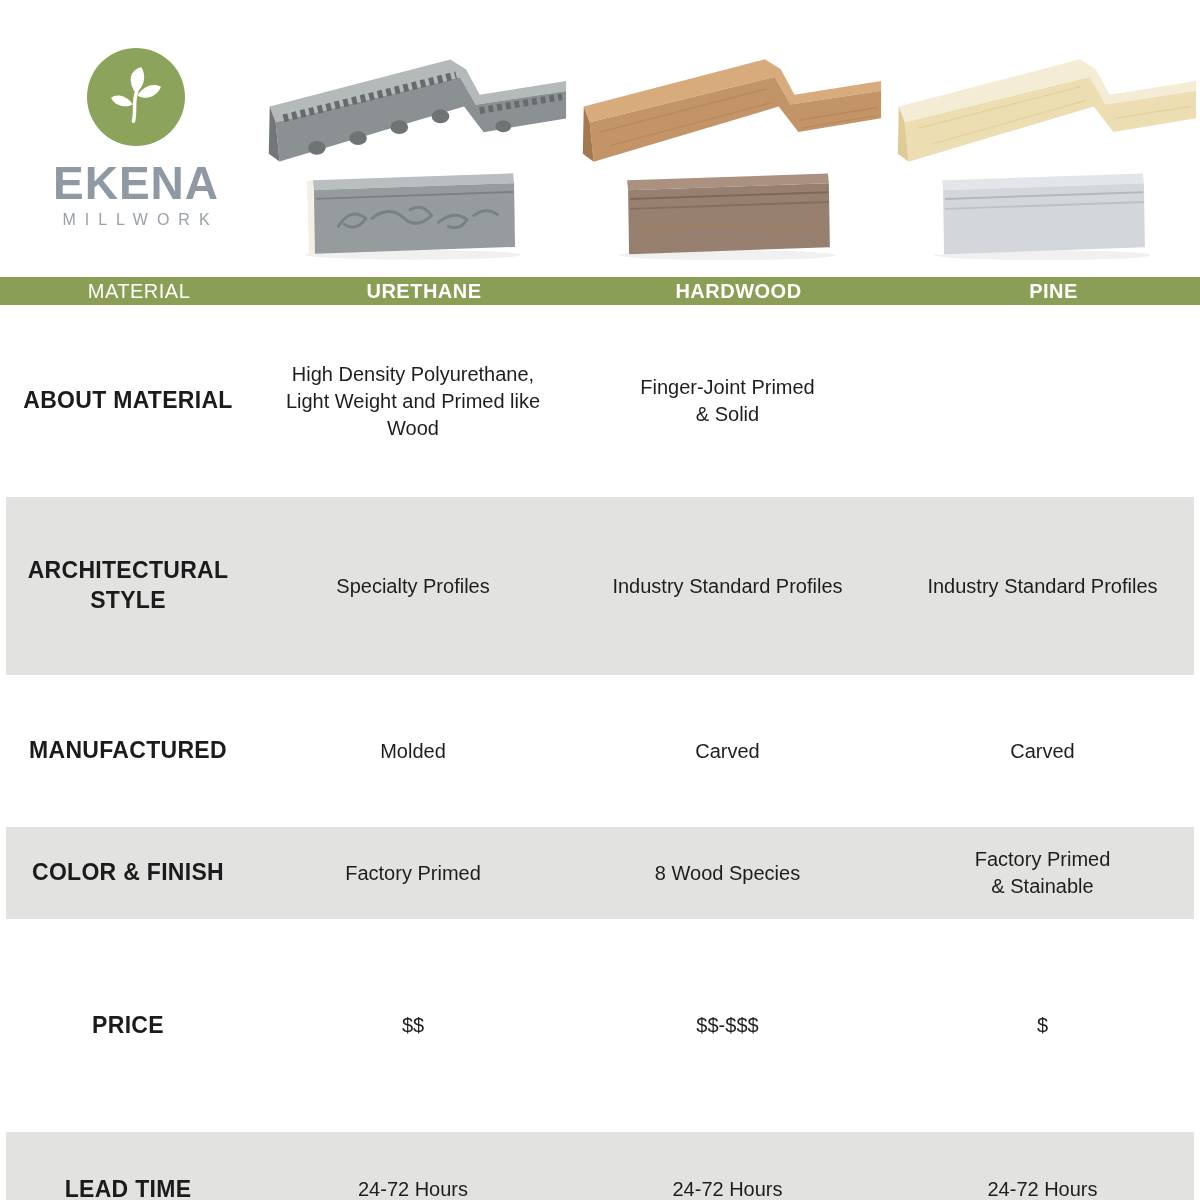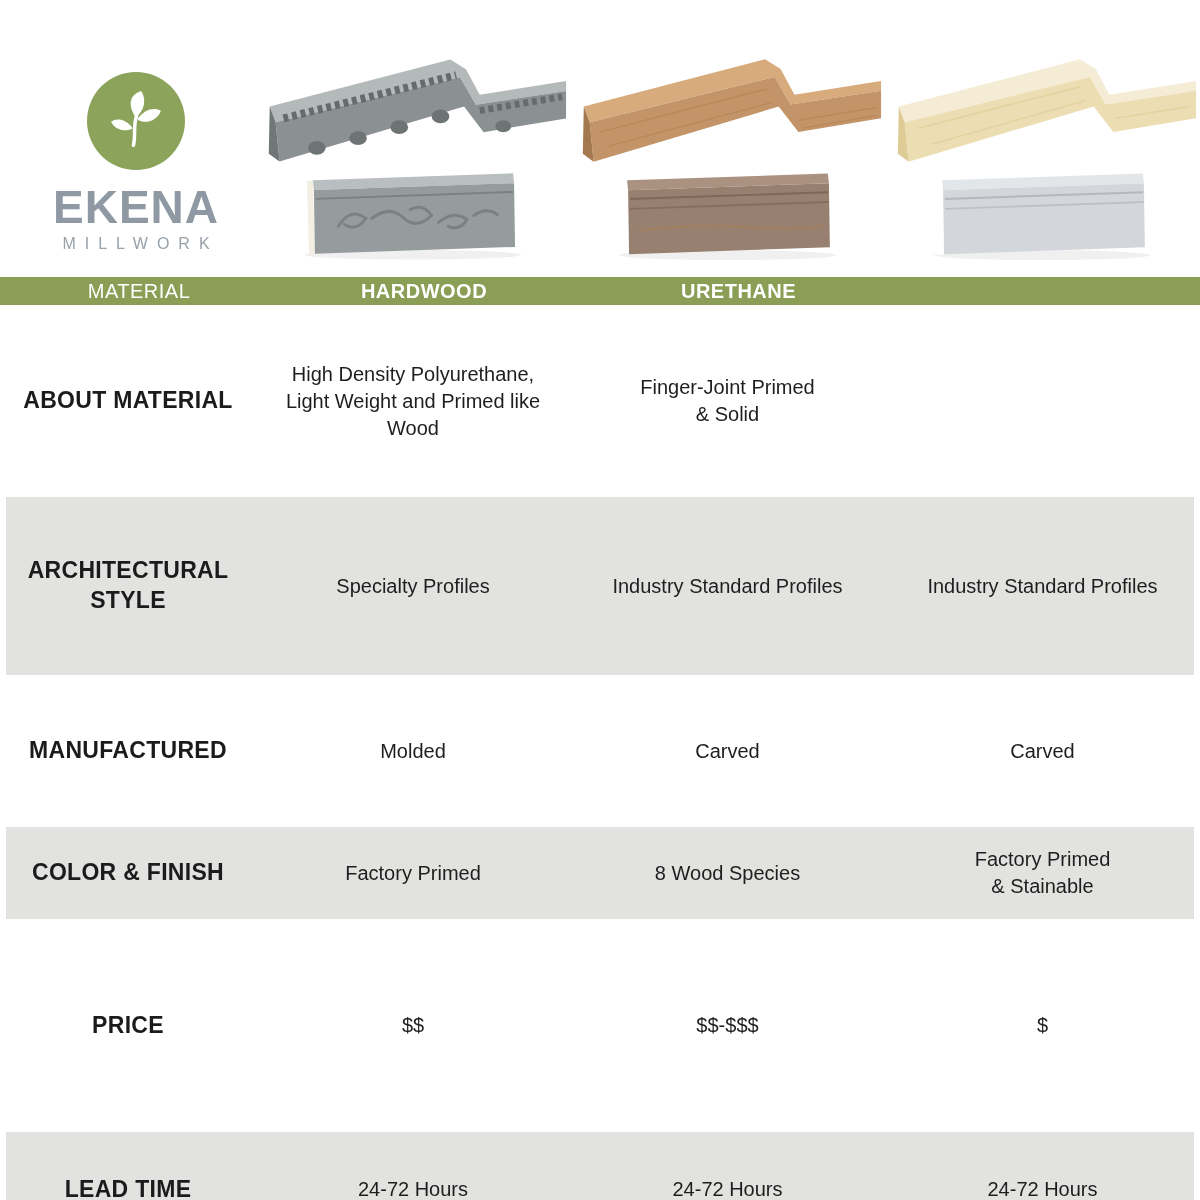--- a/index.html
+++ b/index.html
@@ -9,21 +9,21 @@
     color:#1b1b1b;
     -webkit-font-smoothing:antialiased;
   }
   .grid{
     display:grid;
     grid-template-columns:256px 314px 315px 315px;
     align-items:center;
   }
   
   .hero{height:277px;align-items:start;}
-  .logo-col{display:flex;flex-direction:column;align-items:center;padding-top:72px;margin-left:16px;}
+  .logo-col{display:flex;flex-direction:column;align-items:center;padding-top:48px;margin-left:16px;}
   .logo-circle{width:98px;height:98px;border-radius:50%;background:#8ca35b;
     display:flex;align-items:center;justify-content:center;}
   .brand-name{margin-top:14px;font-size:46px;font-weight:bold;color:#8e99a3;letter-spacing:1px;line-height:1;}
   .brand-sub{margin-top:6px;font-size:16px;color:#99a1a9;letter-spacing:9px;text-indent:9px;line-height:1;}
   .prod-col svg{display:block;width:100%;height:262px;margin-top:8px;}
 
   
   .m-urethane .c-top{fill:#b4b9ba}.m-urethane .c-face{fill:#8b9092}.m-urethane .c-dark{fill:#717678}
   .m-urethane .k-top{fill:#b9bec0}.m-urethane .k-face{fill:#969c9e}.m-urethane .k-line{stroke:#7b8183}
   .m-urethane .dentil{stroke:#666b6d}
@@ -132,22 +132,23 @@
       <polygon class="k-top" points="58,167 262,160 263,170 59,177"></polygon>
       <polygon class="k-face" points="59,177 263,170 264,235 60,242"></polygon>
       <line class="k-line" x1="61" y1="186" x2="262" y2="179" stroke-width="2"></line>
       <line class="k-line" x1="61" y1="196" x2="263" y2="189" stroke-width="2" opacity=".7"></line>
     </svg>
   </div>
 </div>
 
 <div class="grid matbar">
   <div class="hcell hlabel">MATERIAL</div>
+  <div class="hcell hcol">URETHANE</div>
   <div class="hcell hcol">HARDWOOD</div>
-  <div class="hcell hcol">URETHANE</div>
+  <div class="hcell hcol">PINE</div>
 </div>
 
 <div class="grid row row-0">
   <div class="label">ABOUT MATERIAL</div>
   <div class="cell">High Density Polyurethane,
 Light Weight and Primed like
 Wood</div>
   <div class="cell">Finger-Joint Primed
 &amp; Solid</div>
 </div>

